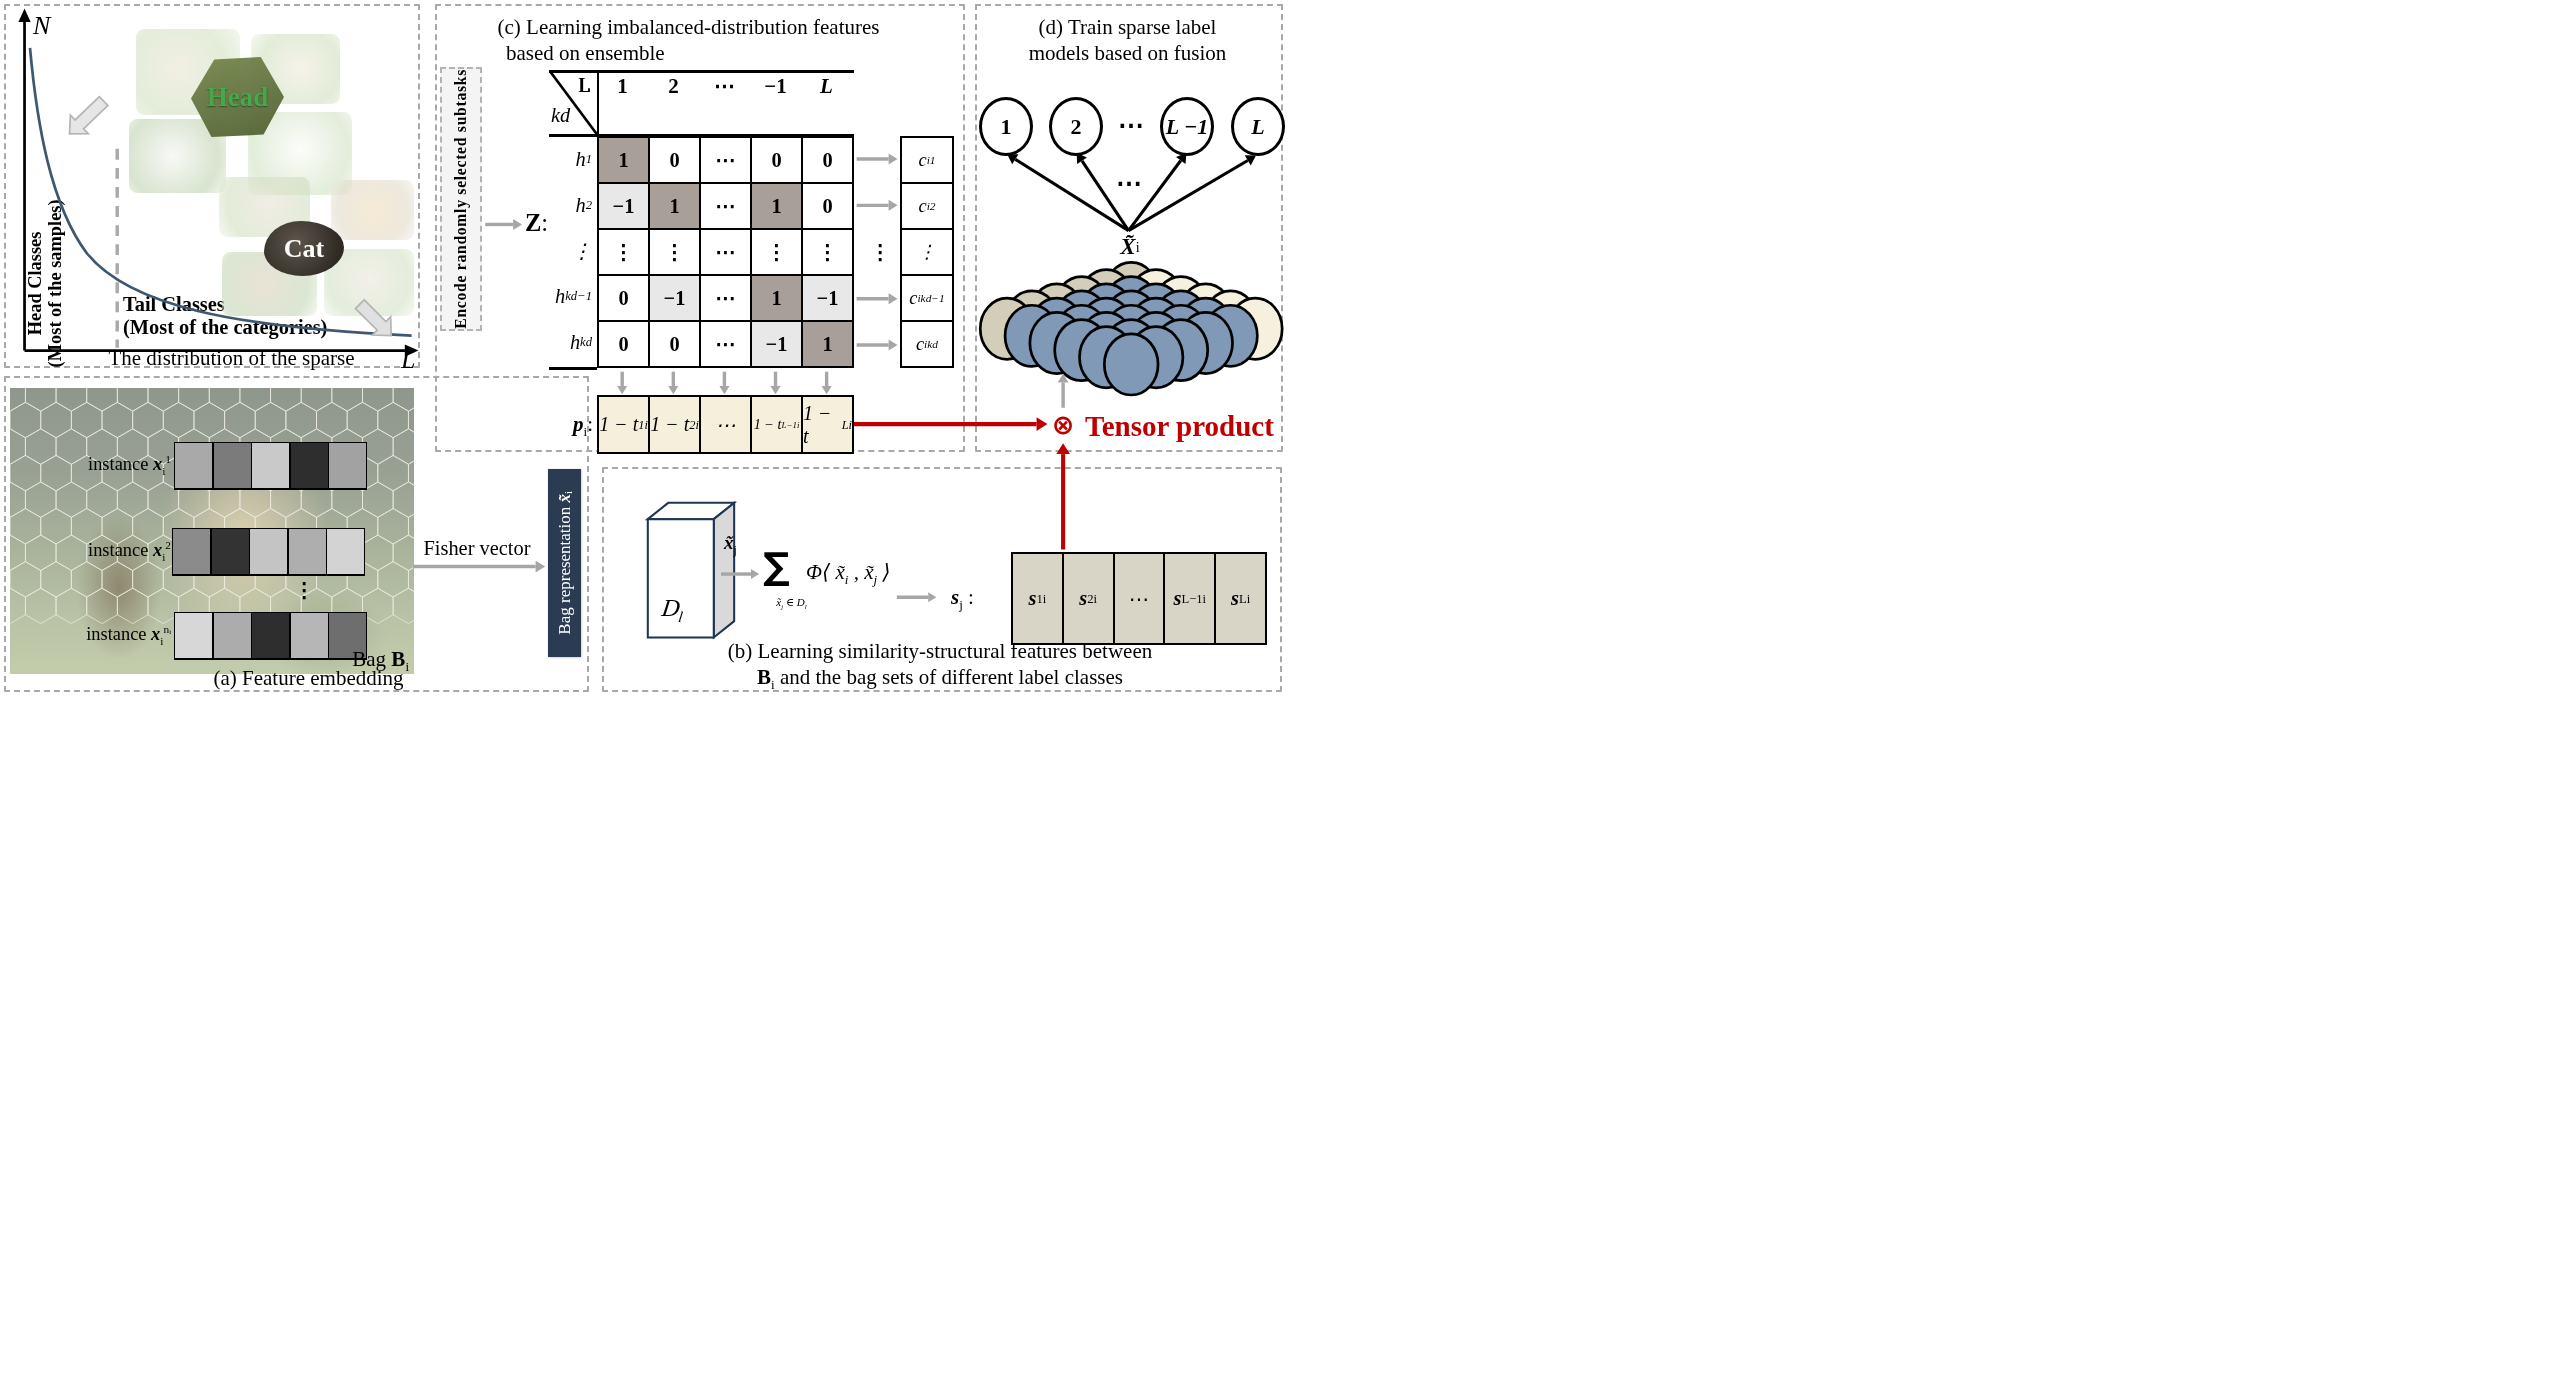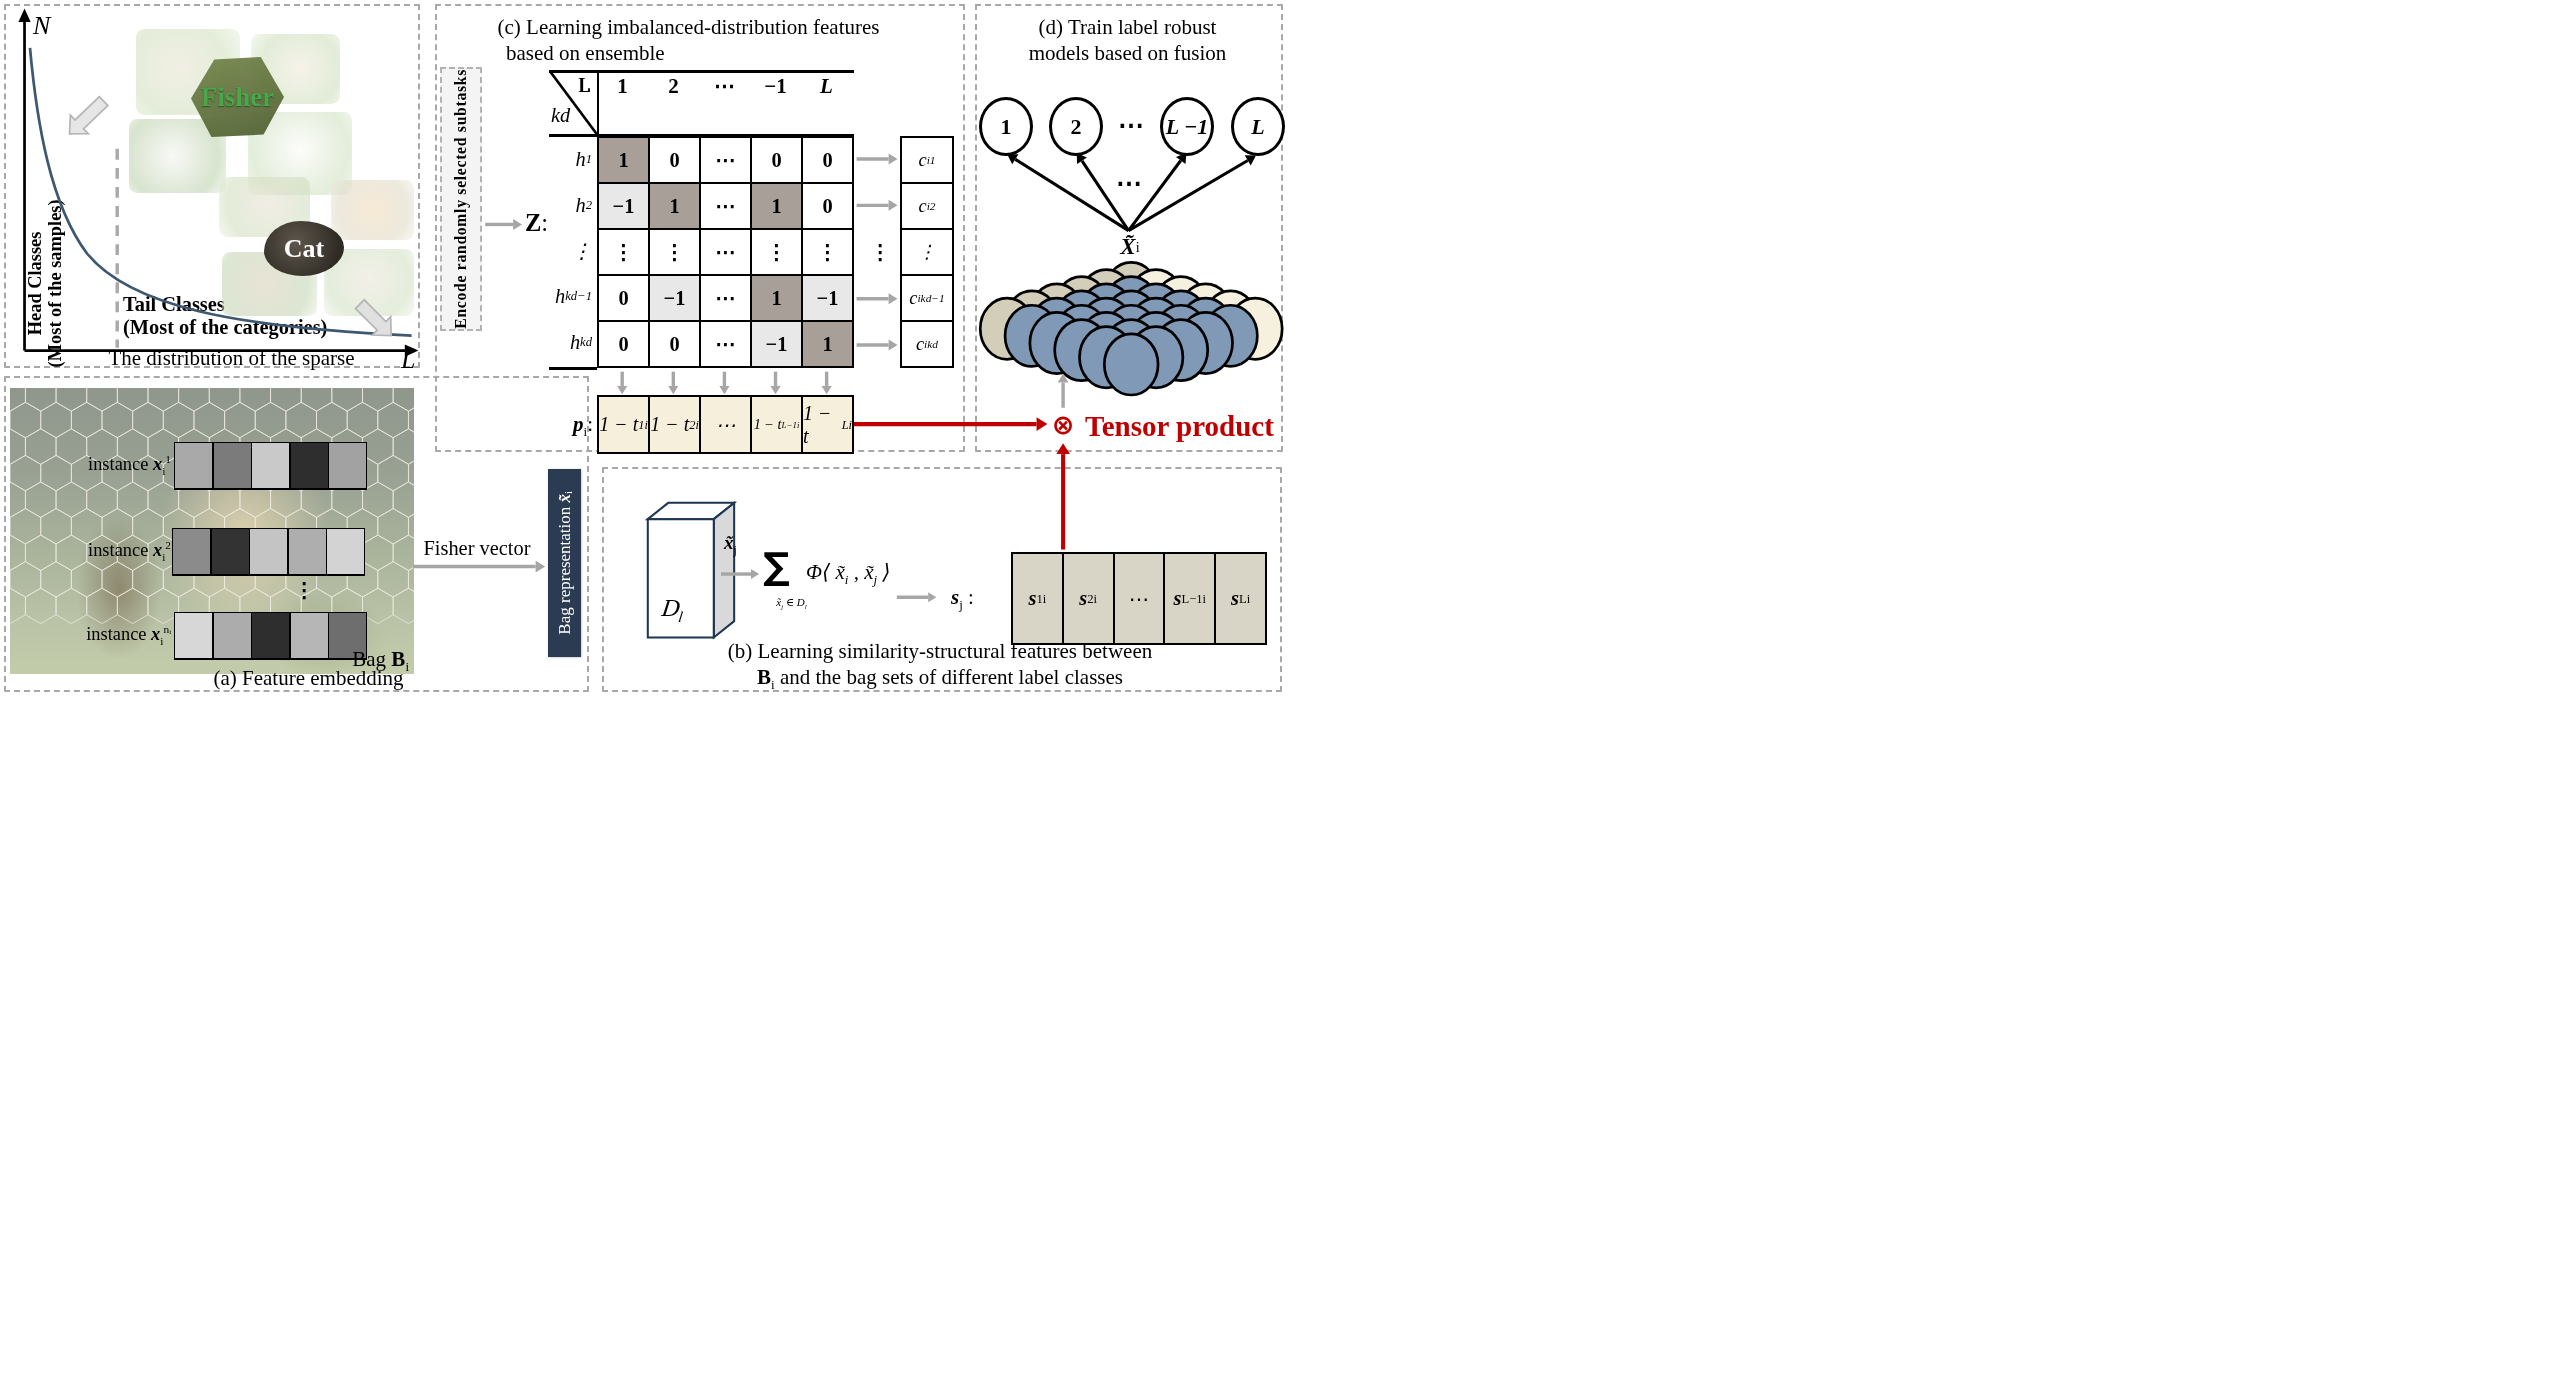--- a/index.html
+++ b/index.html
@@ -53,21 +53,21 @@
   <div class="abs bd" style="left:123px;top:293px;width:225px;text-align:left;font-size:20.4px;line-height:23px;">
     <span>Tail Classes</span><br>
     <span>(Most of the categories)</span>
   </div>
 
   <div class="photo-thumb" style="left:136px;top:29px;width:104px;height:86px;background:radial-gradient(circle at 40% 45%,#e8e2cf,#cfe0bc 60%,#eef4e6);"></div>
   <div class="photo-thumb" style="left:251px;top:34px;width:89px;height:70px;background:radial-gradient(circle at 55% 50%,#f0e9da,#cbdeb8 65%,#eef4e6);"></div>
   <div class="photo-thumb" style="left:129px;top:119px;width:97px;height:74px;background:radial-gradient(circle at 45% 50%,#f4f4f0,#b9cfa7 70%,#eef3e8);"></div>
   <div class="photo-thumb" style="left:248px;top:112px;width:104px;height:83px;background:radial-gradient(circle at 50% 45%,#fbfbf8,#cde0bd 70%,#f0f5ea);"></div>
   <div class="hexlab" style="left:191px;top:57px;width:93px;height:80px;background:linear-gradient(160deg,#74854a,#4c5c2e);opacity:.92;">
-    <span class="bd" style="font-size:27px;color:#3da03d;text-shadow:0 0.7px 1.4px #20401d;">Fisher</span>
+    <span class="bd" style="font-size:27px;color:#3da03d;text-shadow:0 0.7px 1.4px #20401d;">Head</span>
   </div>
 
   <div class="photo-thumb" style="left:219px;top:177px;width:91px;height:60px;background:radial-gradient(circle at 55% 45%,#e6dfd0,#cdddba 70%,#f1f4ea);"></div>
   <div class="photo-thumb" style="left:331px;top:180px;width:83px;height:60px;background:radial-gradient(circle at 50% 50%,#f0d9b4,#ded8c4 70%,#f4f2ea);"></div>
   <div class="photo-thumb" style="left:222px;top:252px;width:95px;height:64px;background:radial-gradient(circle at 45% 50%,#d8cdb4,#bfd3ae 70%,#eff3e8);"></div>
   <div class="photo-thumb" style="left:324px;top:249px;width:90px;height:67px;background:radial-gradient(circle at 50% 45%,#e9e4d6,#cfe0c0 70%,#f2f5ec);"></div>
   <div class="abs ctr" style="left:264px;top:221px;width:80px;height:55px;border-radius:46% 54% 52% 48%/55% 48% 52% 45%;background:radial-gradient(circle at 40% 40%,#5d564c,#2f2b24 75%);">
     <span class="bd" style="font-size:26px;color:#fff;">Cat</span>
   </div>
 
@@ -306,21 +306,21 @@
       <div class="cell it" style="background: rgb(245, 239, 220); font-weight: normal; font-size: 20px;">⋯</div>
       <div class="cell it" style="background: rgb(245, 239, 220); font-weight: normal; font-size: 14.3px;">1 − t<sub>L−1</sub><sup>i</sup></div>
       <div class="cell it" style="background: rgb(245, 239, 220); font-weight: normal; font-size: 20px;">1 − t<sub>L</sub><sup>i</sup></div>
     </div>
 
   <div class="abs ctr" style="left:1048px;top:408px;width:30px;height:33px;">
     <span style="font-family:'DejaVu Sans',sans-serif;font-size:27px;color:#c00000;font-weight:bold;">⊗</span>
   </div>
   <div class="abs bd" style="left:1085px;top:410px;font-size:29px;color:#c00000;">Tensor product</div>
 
-  <div class="abs" style="left:981px;top:15px;width:293px;text-align:center;font-size:21px;">(d) Train label robust</div>
+  <div class="abs" style="left:981px;top:15px;width:293px;text-align:center;font-size:21px;">(d) Train sparse label</div>
   <div class="abs" style="left:981px;top:41px;width:293px;text-align:center;font-size:21px;">models based on fusion</div>
   <div id="circlesRow"></div>
   <div class="abs bd" style="left:1118px;top:110px;font-size:26px;">⋯</div>
   <div class="abs bd" style="left:1116px;top:168px;font-size:26px;">⋯</div>
   <div class="abs mi ctr" style="left:1096px;top:234px;width:68px;font-size:23px;">
       <b>X̃</b>
       <sub>i</sub>
     </div>
   <svg id="pileSvg" class="abs" style="left:971px;top:225px;" width="317" height="204" viewBox="1425 330 465 300">
       <ellipse cx="1660" cy="430" rx="39.5" ry="45" fill="#d3ceba" stroke="#000" stroke-width="4"></ellipse>

